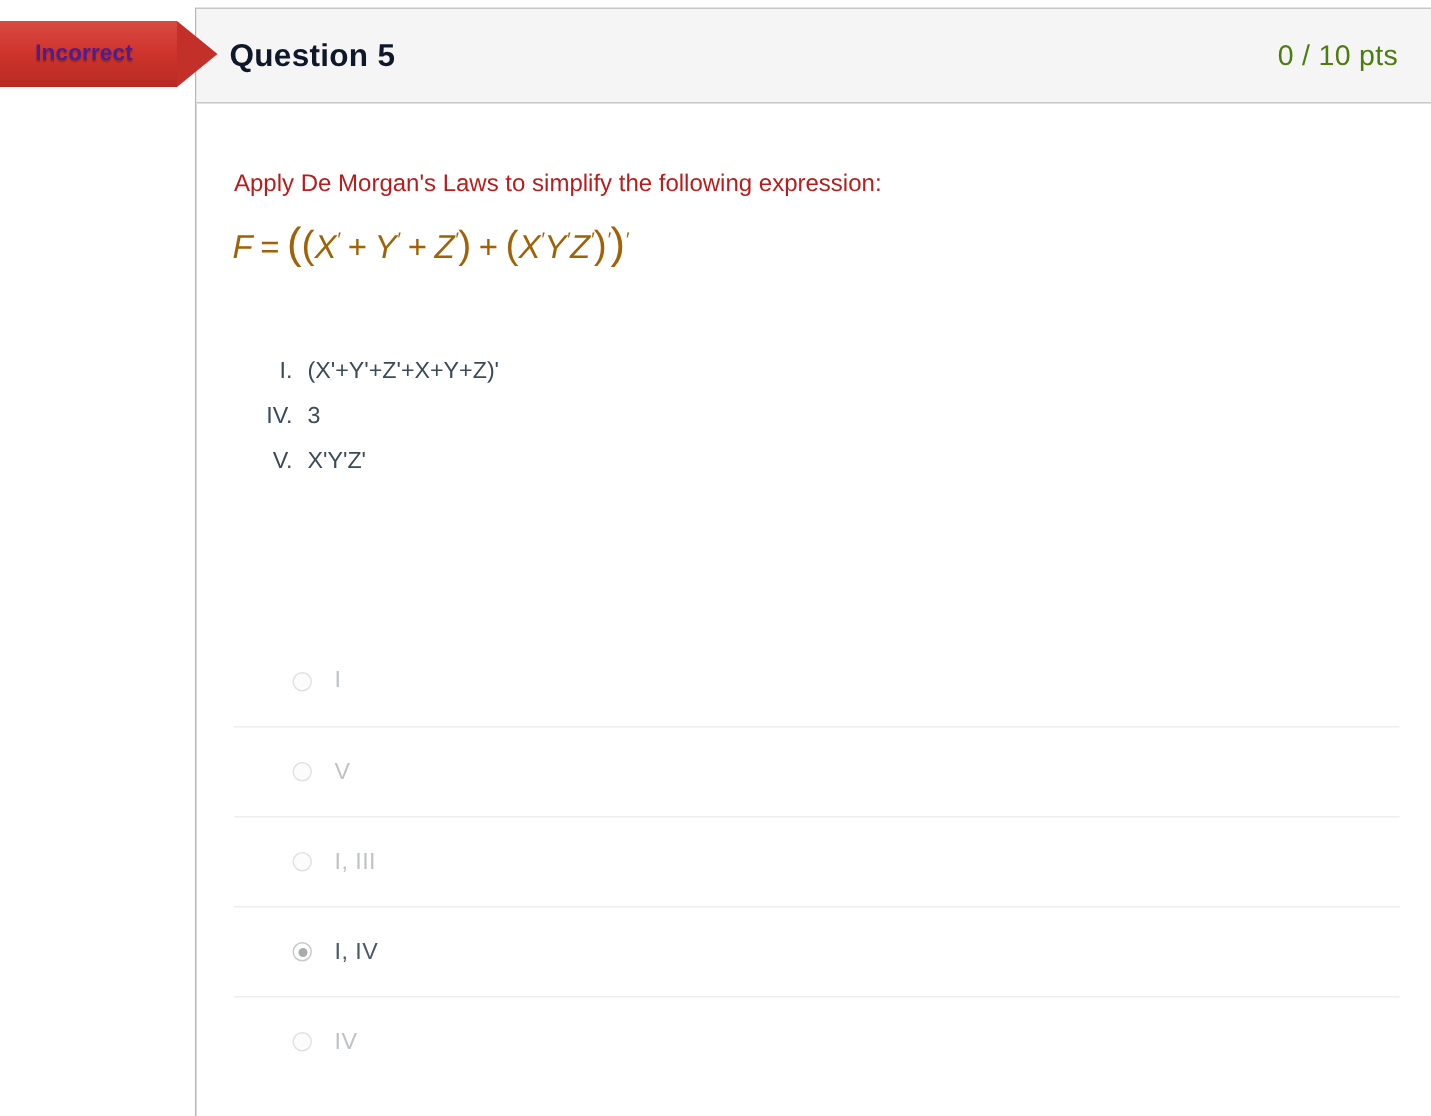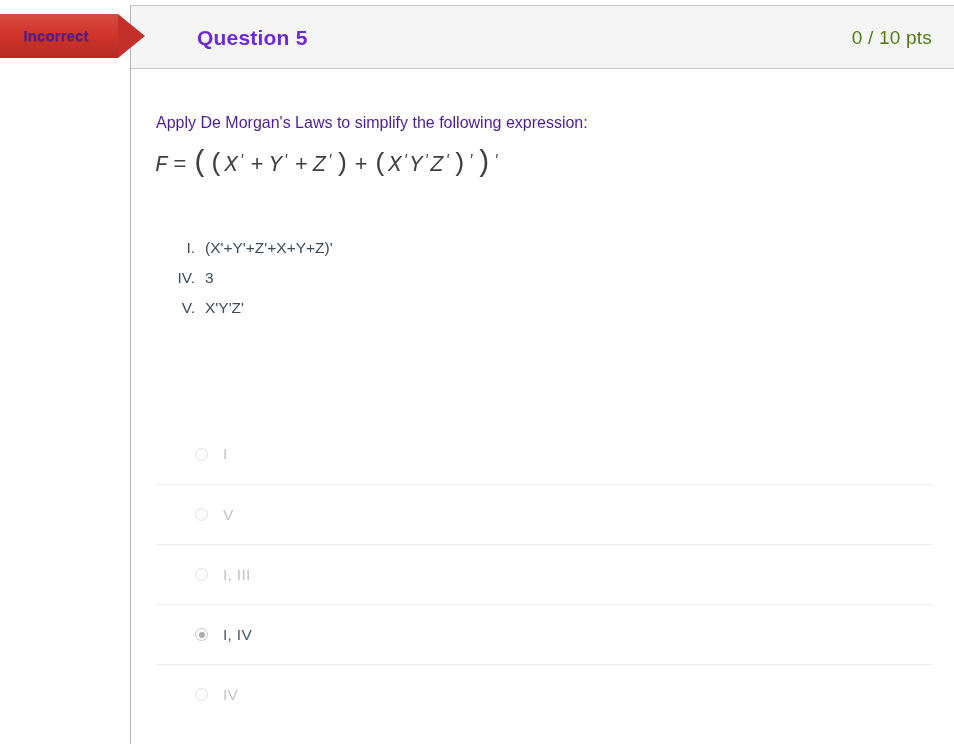--- a/index.html
+++ b/index.html
@@ -78,54 +78,53 @@
     background: #f5f5f5;
     border-bottom: 1px solid #c7c7c7;
     box-sizing: border-box;
   }
   .q-title {
     position: absolute;
     left: 22px;
     top: 20px;
     font-size: 21px;
     font-weight: bold;
-    color: #6d28d9;
+    color: #0f172a;
     letter-spacing: .2px;
-    margin-left: 44px;
   }
   .q-points {
     position: absolute;
     right: 22px;
     top: 21px;
     font-size: 19px;
     color: #4d7c0f;
     letter-spacing: .2px;
   }
 
   
   .q-body {
     position: relative;
     padding: 0;
   }
   .q-text {
     position: absolute;
     left: 25px;
     top: 43px;
     font-size: 16px;
-    color: #4c1d95;
+    color: #b91c1c;
     line-height: 1.4;
   }
 
   .q-math {
     position: absolute;
     left: 24px;
     top: 78px;
-    font-family: Liberation Mono, monospace;
+    font-family: Liberation Sans, sans-serif;
     font-size: 22px;
-    color: #404040;
+    color: #a16207;
     white-space: nowrap;
   }
   .mvar { font-style: italic; }
   .mprime {
     font-style: italic;
     vertical-align: super;
     font-size: 13px;
     margin-left: 0px;
   }
   .mop { padding: 0 5px; }

